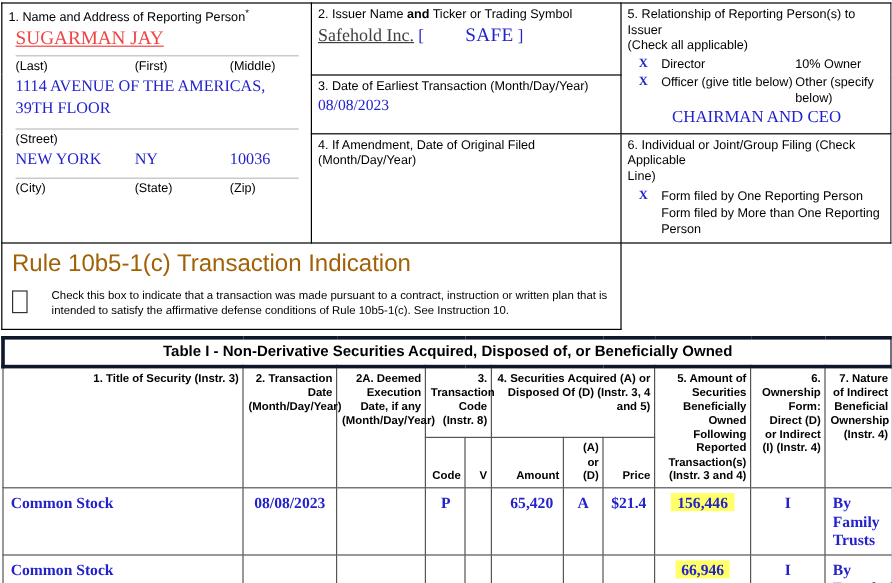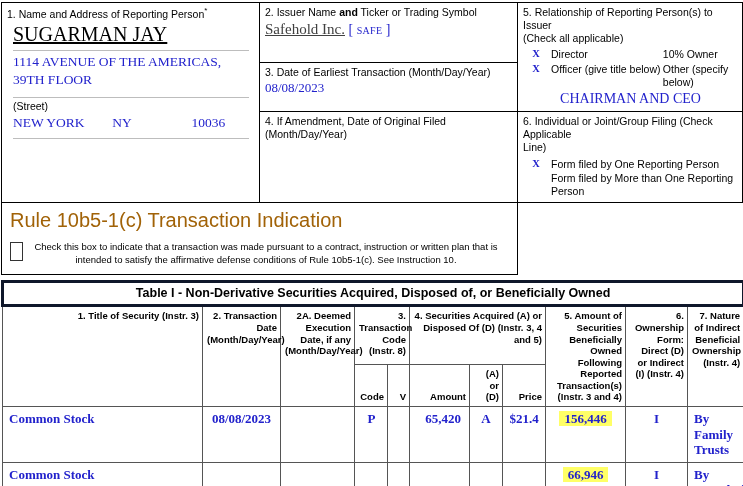--- a/index.html
+++ b/index.html
@@ -27,21 +27,21 @@
 
   .cell { padding: 3px 4px 4px 5px; }
   .lbl {
     font-family: "Liberation Sans", sans-serif;
     font-size: 10.5px; line-height: 1.22; color: #000;
   }
   .lbl b { font-weight: bold; }
   .sup { font-size: 8px; vertical-align: super; }
   .name-link {
     font-family: "Liberation Serif", serif;
-    font-size: 20px; color: #000000;
+    font-size: 16px; color: #ef4444;
     display: inline-block;
     margin: 3px 0 0 6px;
   }
   .addr {
     font-family: "Liberation Serif", serif;
     font-size: 13.5px; color: #2222cc;
     line-height: 1.28;
     margin: 2px 0 0 6px;
   }
   .rule {
@@ -59,21 +59,21 @@
   
   .issuer-link {
     font-family: "Liberation Serif", serif;
     font-size: 15px; color: #404040;
     text-decoration: underline;
   }
   .ticker {
     font-family: "Liberation Serif", serif;
     font-size: 14px; color: #2222cc;
   }
-  .ticker .sym { font-size: 10px; letter-spacing: .3px; }
+  .ticker .sym { font-size: 16px; letter-spacing: .3px; margin-left: 31px; }
   .dateval {
     font-family: "Liberation Serif", serif;
     font-size: 13px; color: #2222cc;
     margin-top: 1px; display: block;
   }
 
   
   .checks { width: 100%; table-layout: fixed; margin-top: 3px; }
   .checks td { padding: 1px 2px 1px 0; font-size: 10.5px; line-height: 1.2; }
   .ck {
@@ -88,21 +88,21 @@
     padding-top: 2px;
   }
 
   
   .rulebox { padding: 6px 8px 8px 8px; }
   .rule-title {
     font-size: 20px; color: #a16207;
     font-family: Liberation Sans, sans-serif;
     padding-bottom: 9px;
   }
-  .rule-row { display: flex; align-items: flex-start; gap: 0; text-align: center; }
+  .rule-row { display: flex; align-items: flex-start; gap: 20px; }
   .rule-chk {
     width: 13px; height: 19px;
     border: 1px solid #333; background: #fff;
     flex: 0 0 auto; margin-top: 1px;
   }
   .rule-txt { font-size: 9.5px; line-height: 1.32; }
 
   
   .tbl1 { width: 741px; margin: 5px 1px 0 1px; table-layout: fixed; }
   .tbl1 td, .tbl1 th { border: 1px solid #555; }
@@ -148,38 +148,66 @@
         <col style="width:225px">
     </colgroup>
     <tbody>
     <tr>
 
       <td rowspan="3">
         <div class="cell">
           <div class="lbl"><span>1. Name and Address of Reporting Person</span><span class="sup">*</span></div>
           <a class="name-link" href="#">SUGARMAN JAY</a>
           <hr class="rule">
+          <table class="subcols">
+            <colgroup>
+                  <col style="width:40%">
+                  <col style="width:32%">
+                  <col style="width:28%">
+                </colgroup>
+            <tbody>
+                  <tr>
+              <td>(Last)</td>
+              <td>(First)</td>
+              <td>(Middle)</td>
+            </tr>
+          </tbody>
+              </table>
           <div class="addr">1114 AVENUE OF THE AMERICAS, 39TH FLOOR</div>
           <hr class="rule" style="margin-top:9px">
           <div class="lbl" style="padding-left:6px">(Street)</div>
           <table class="addrvals">
             <colgroup>
                   <col style="width:40%">
                   <col style="width:32%">
                   <col style="width:28%">
                 </colgroup>
             <tbody>
                   <tr>
               <td>NEW YORK</td>
               <td>NY</td>
               <td>10036</td>
             </tr>
           </tbody>
               </table>
           <hr class="rule" style="margin-top:7px">
+          <table class="subcols">
+            <colgroup>
+                  <col style="width:40%">
+                  <col style="width:32%">
+                  <col style="width:28%">
+                </colgroup>
+            <tbody>
+                  <tr>
+              <td>(City)</td>
+              <td>(State)</td>
+              <td>(Zip)</td>
+            </tr>
+          </tbody>
+              </table>
           <div style="height:6px"></div>
         </div>
       </td>
 
       <td style="height:51px">
         <div class="cell">
           <div class="lbl"><span>2. Issuer Name </span><b>and</b><span> Ticker or Trading Symbol</span></div>
           <div style="margin-top:2px">
             <a class="issuer-link" href="#">Safehold Inc.</a><span class="ticker"> <span>[</span> <span class="sym">SAFE</span> <span>]</span></span>
           </div>

